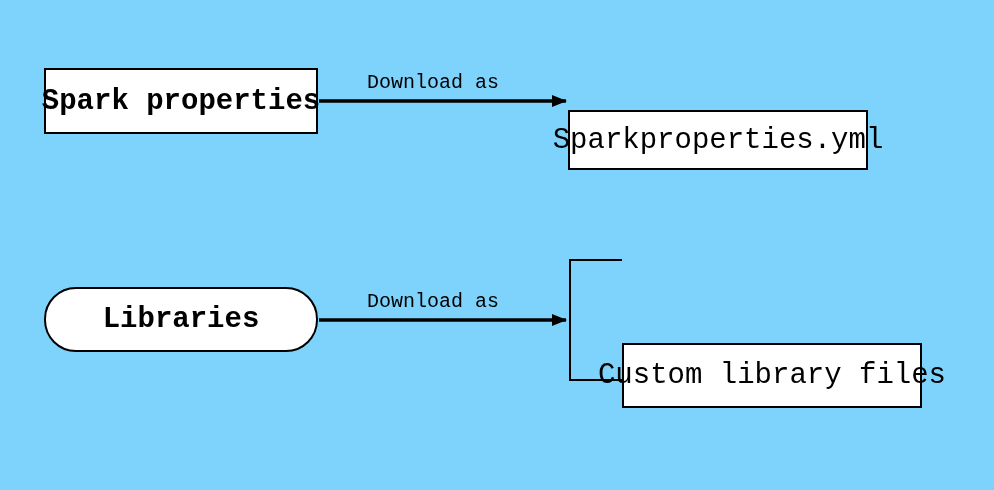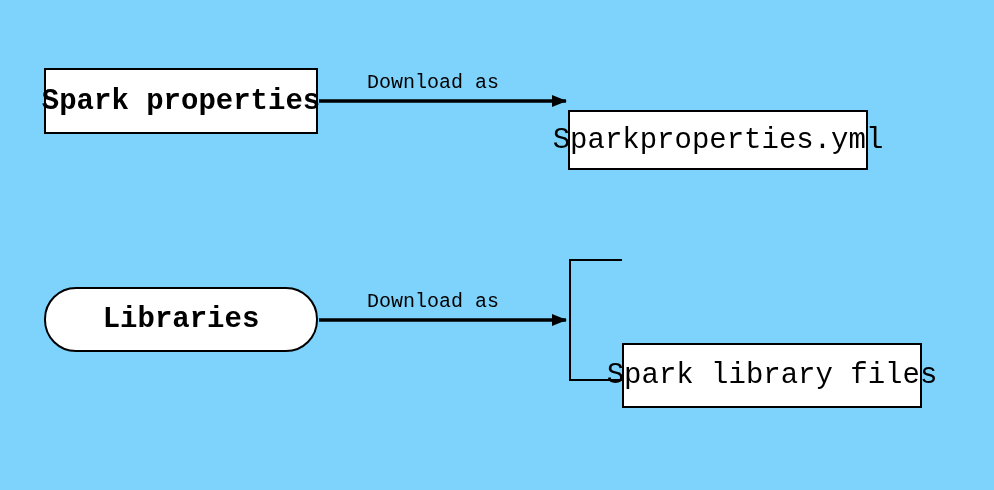--- a/index.html
+++ b/index.html
@@ -65,16 +65,16 @@
   </div>
 
   <div class="node bold" style="left:44px; top:287px; width:274px; height:65px;border-radius:32px;">
     <span>Libraries</span>
   </div>
 
   <div class="edge-label" style="left:433px; top:291px;">Download as</div>
 
 
   <div class="node" style="left:622px; top:343px; width:300px; height:65px;">
-    <span>Spark library files</span>
+    <span>Custom library files</span>
   </div>
 
 </div>
 
 </body></html>

